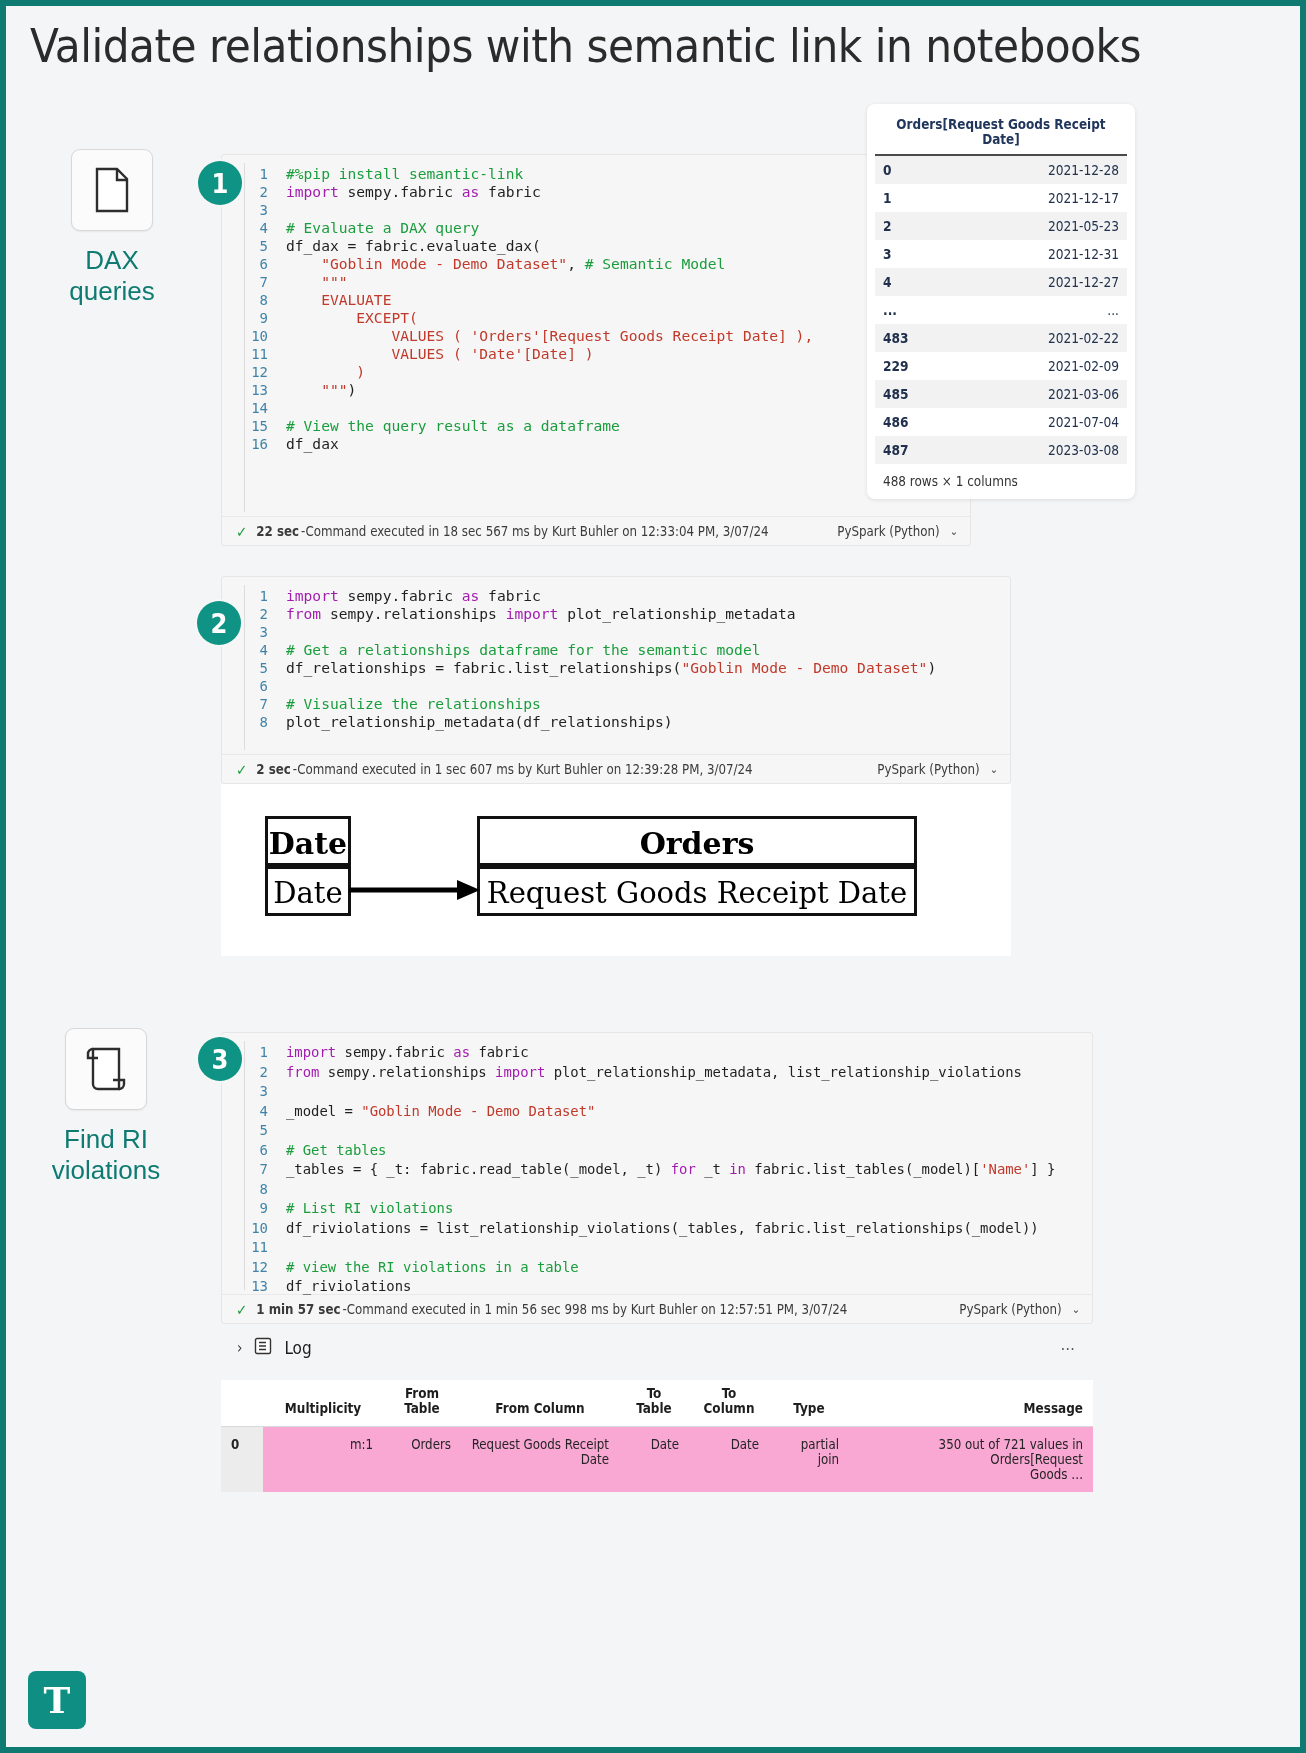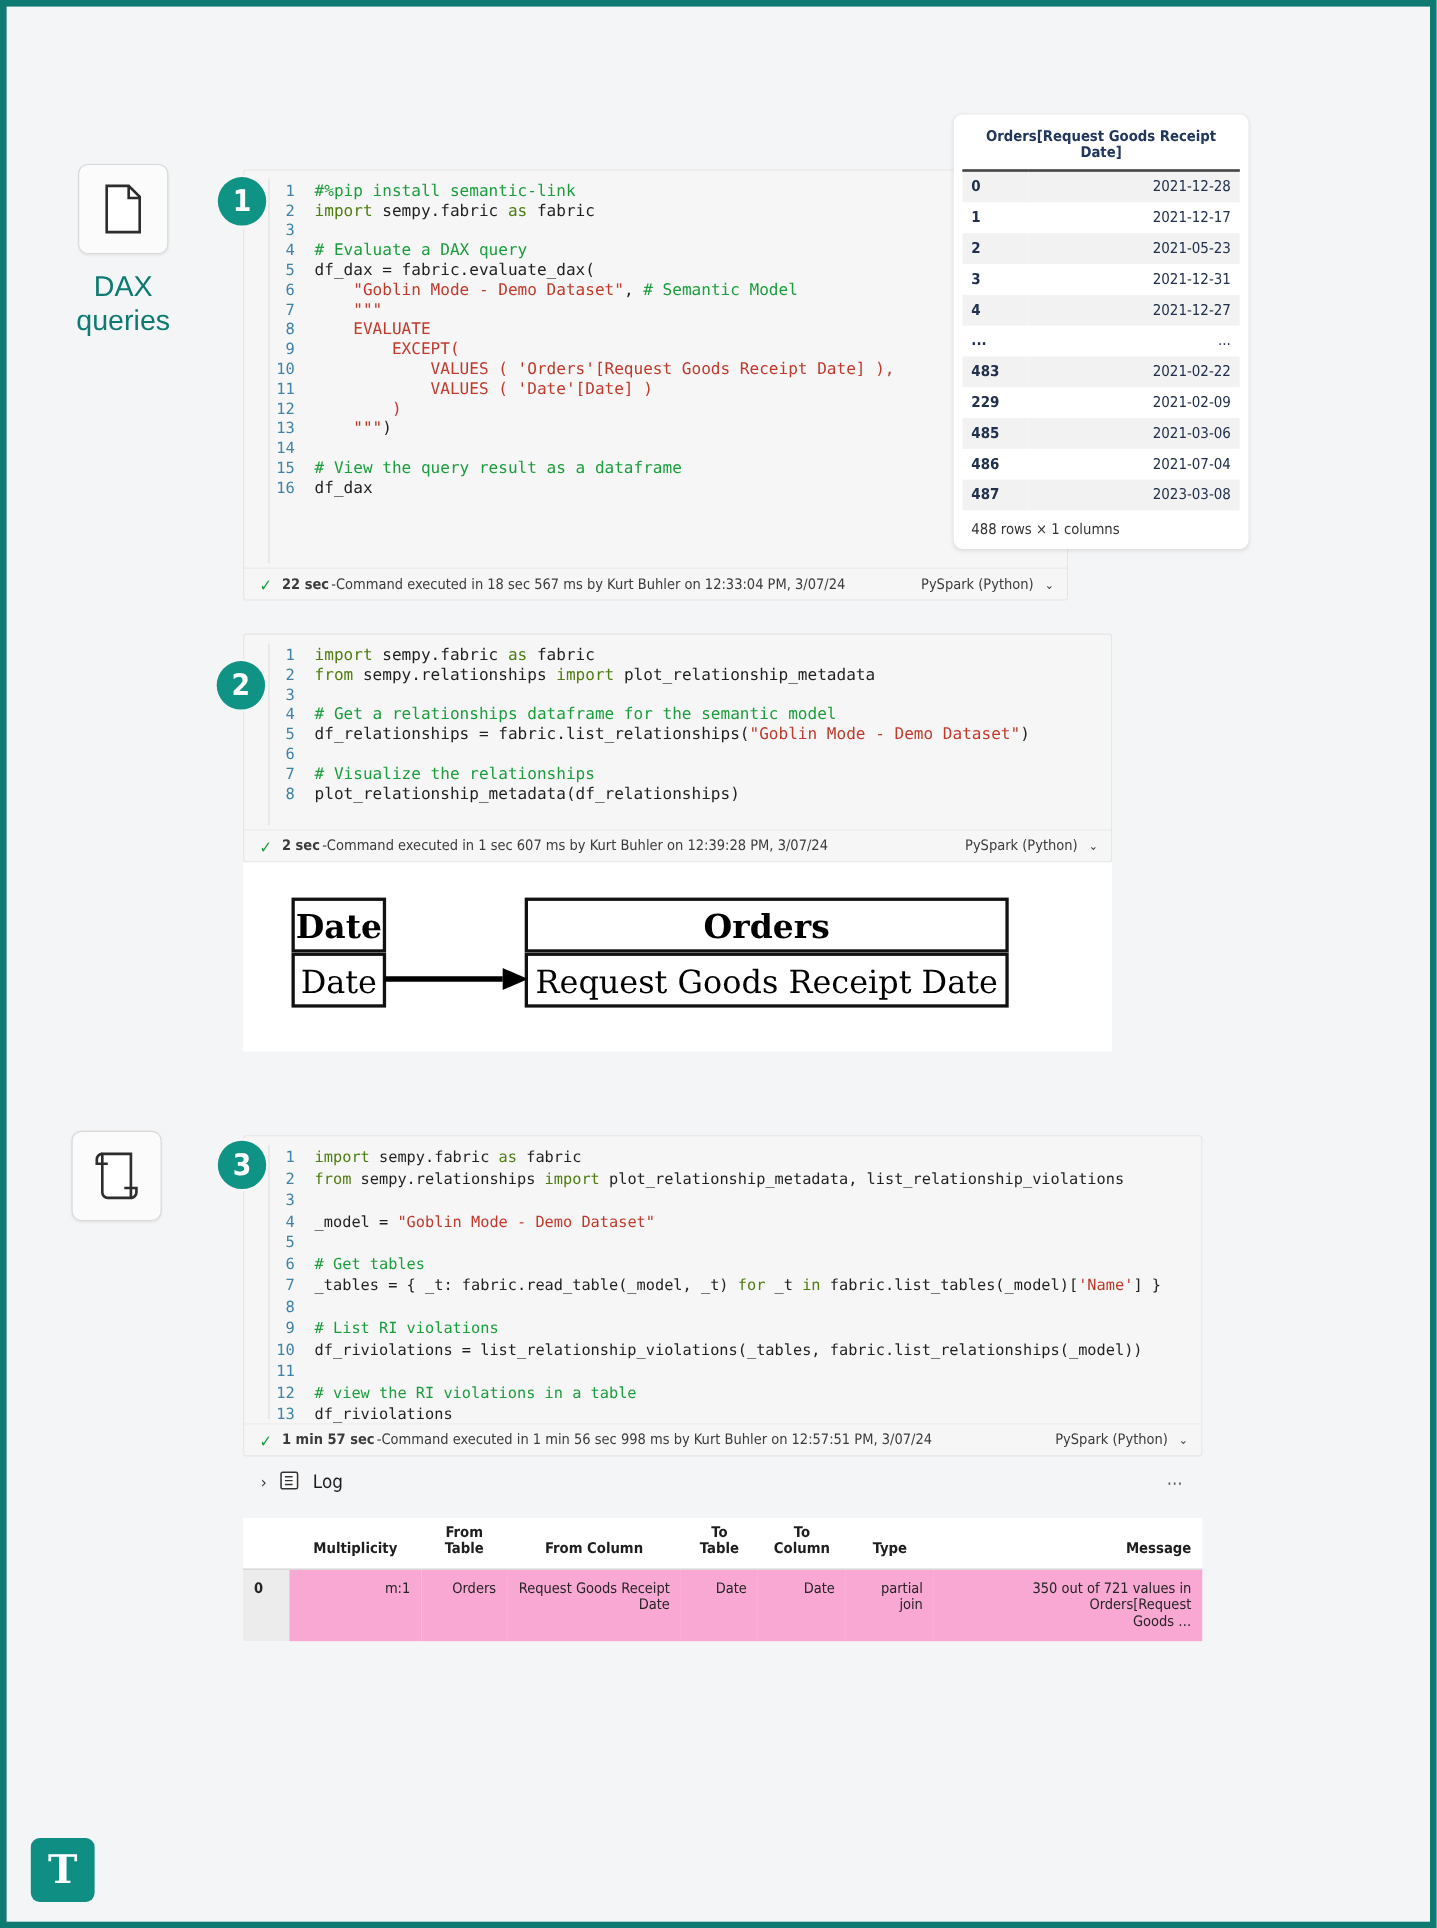--- a/index.html
+++ b/index.html
@@ -61,21 +61,21 @@
     font-family: "DejaVu Sans Mono", "Liberation Mono", monospace;
     font-size: 14.6px;
     line-height: 18px;
     white-space: pre;
   }
   .code .ln {
     display:inline-block; width: 46px;
     text-align: right; color:#3f84a8; margin-right: 18px;
     font-size: 14px;
   }
-  .kw   { color:#4d7c0f; }
+  .kw   { color:#a21caf; }
   .str  { color:#c0392b; }
   .cmt  { color:#1a9d3c; }
   .def  { color:#1f1f1f; }
   .badge {
     position:absolute;
     width:44px; height:44px; border-radius:50%;
     background:#0e9384; color:#fff;
     display:flex; align-items:center; justify-content:center;
     font-size:27px; font-weight:600;
     font-family:"DejaVu Sans Condensed","Liberation Sans",sans-serif;
@@ -169,20 +169,21 @@
     color:#fff; font-size:36px; font-weight:700;
     font-family:"DejaVu Serif","Liberation Serif",serif;
     line-height:1;
   }
 </style>
 </head>
 <body>
 
 <div class="page">
 
+  <div class="title">Validate relationships with semantic link in notebooks</div>
 
   <div class="rail-item" style="left:6px; top:143px;">
     <div class="rail-icon">
       <svg width="42" height="46" viewBox="0 0 42 46" fill="none" aria-hidden="true">
         <path d="M6 2h20l10 10v32H6z" stroke="#2d2d2d" stroke-width="2.4" fill="#fff"></path>
         <path d="M26 2v11h10" stroke="#2d2d2d" stroke-width="2.4" fill="none"></path>
       </svg>
     </div>
     <div class="rail-label" style="white-space:pre-line">DAX
 queries</div>
@@ -190,20 +191,22 @@
 
 
   <div class="rail-item" style="left:0px; top:1022px;">
     <div class="rail-icon">
       <svg width="44" height="48" viewBox="0 0 44 48" aria-hidden="true">
         <path d="M9 4h26v40H14a5 5 0 0 1-5-5V4z" stroke="#2d2d2d" stroke-width="2.4" fill="#fff"></path>
         <path d="M9 4a5 5 0 0 0-5 5v4h10" stroke="#2d2d2d" stroke-width="2.4" fill="none"></path>
         <path d="M35 44a5 5 0 0 0 5-5v-4H29" stroke="#2d2d2d" stroke-width="2.4" fill="none"></path>
       </svg>
     </div>
+    <div class="rail-label" style="white-space:pre-line">Find RI
+violations</div>
   </div>
 
   <div class="cell" style="left:215px; top:148px; width:750px; height:392px;">
     <div class="badge" style="left:-24px; top:6px;">1</div>
     <div class="cell-body" style="height:361px;">
       <div class="gutter-line"></div>
       <div class="code" id="code-1"><div><span class="ln">1</span><span class="cmt">#%pip install semantic-link</span></div><div><span class="ln">2</span><span class="kw">import</span><span class="def"> sempy.fabric </span><span class="kw">as</span><span class="def"> fabric</span></div><div><span class="ln">3</span></div><div><span class="ln">4</span><span class="cmt"># Evaluate a DAX query</span></div><div><span class="ln">5</span><span class="def">df_dax = fabric.evaluate_dax(</span></div><div><span class="ln">6</span><span class="str">    "Goblin Mode - Demo Dataset"</span><span class="def">, </span><span class="cmt"># Semantic Model</span></div><div><span class="ln">7</span><span class="str">    """</span></div><div><span class="ln">8</span><span class="str">    EVALUATE</span></div><div><span class="ln">9</span><span class="str">        EXCEPT(</span></div><div><span class="ln">10</span><span class="str">            VALUES ( 'Orders'[Request Goods Receipt Date] ),</span></div><div><span class="ln">11</span><span class="str">            VALUES ( 'Date'[Date] )</span></div><div><span class="ln">12</span><span class="str">        )</span></div><div><span class="ln">13</span><span class="str">    """</span><span class="def">)</span></div><div><span class="ln">14</span></div><div><span class="ln">15</span><span class="cmt"># View the query result as a dataframe</span></div><div><span class="ln">16</span><span class="def">df_dax</span></div></div>
     </div>
     <div class="status">
       <span class="check">✓</span>

